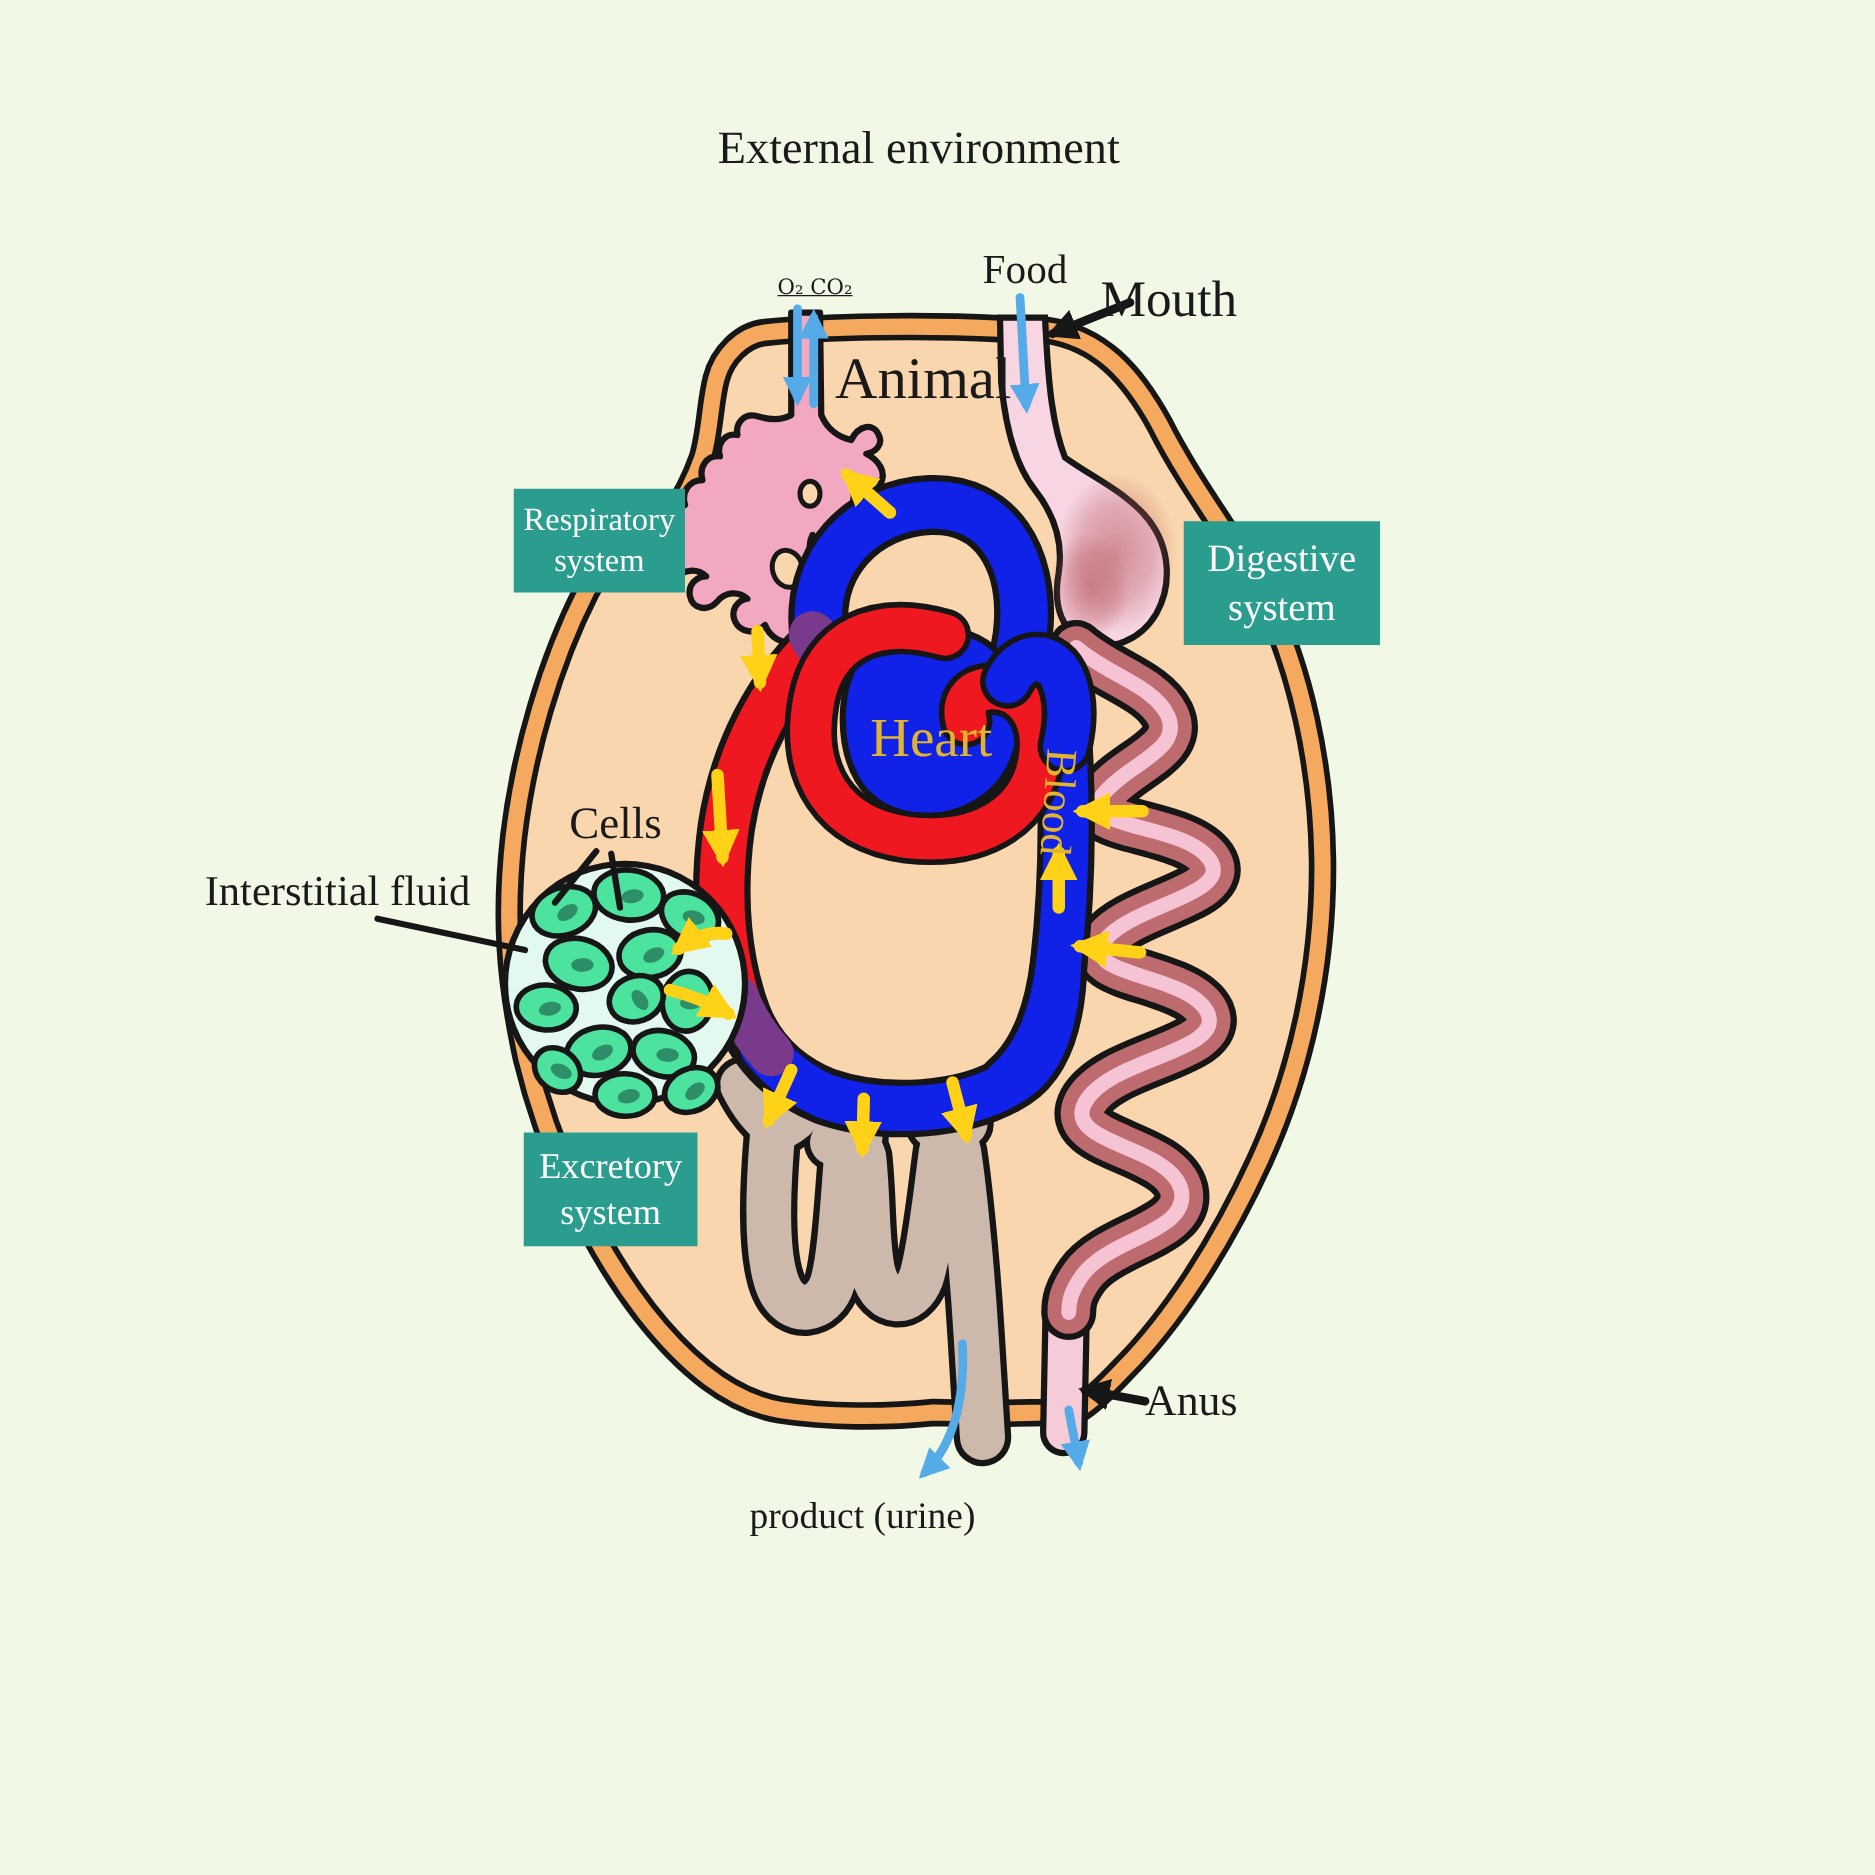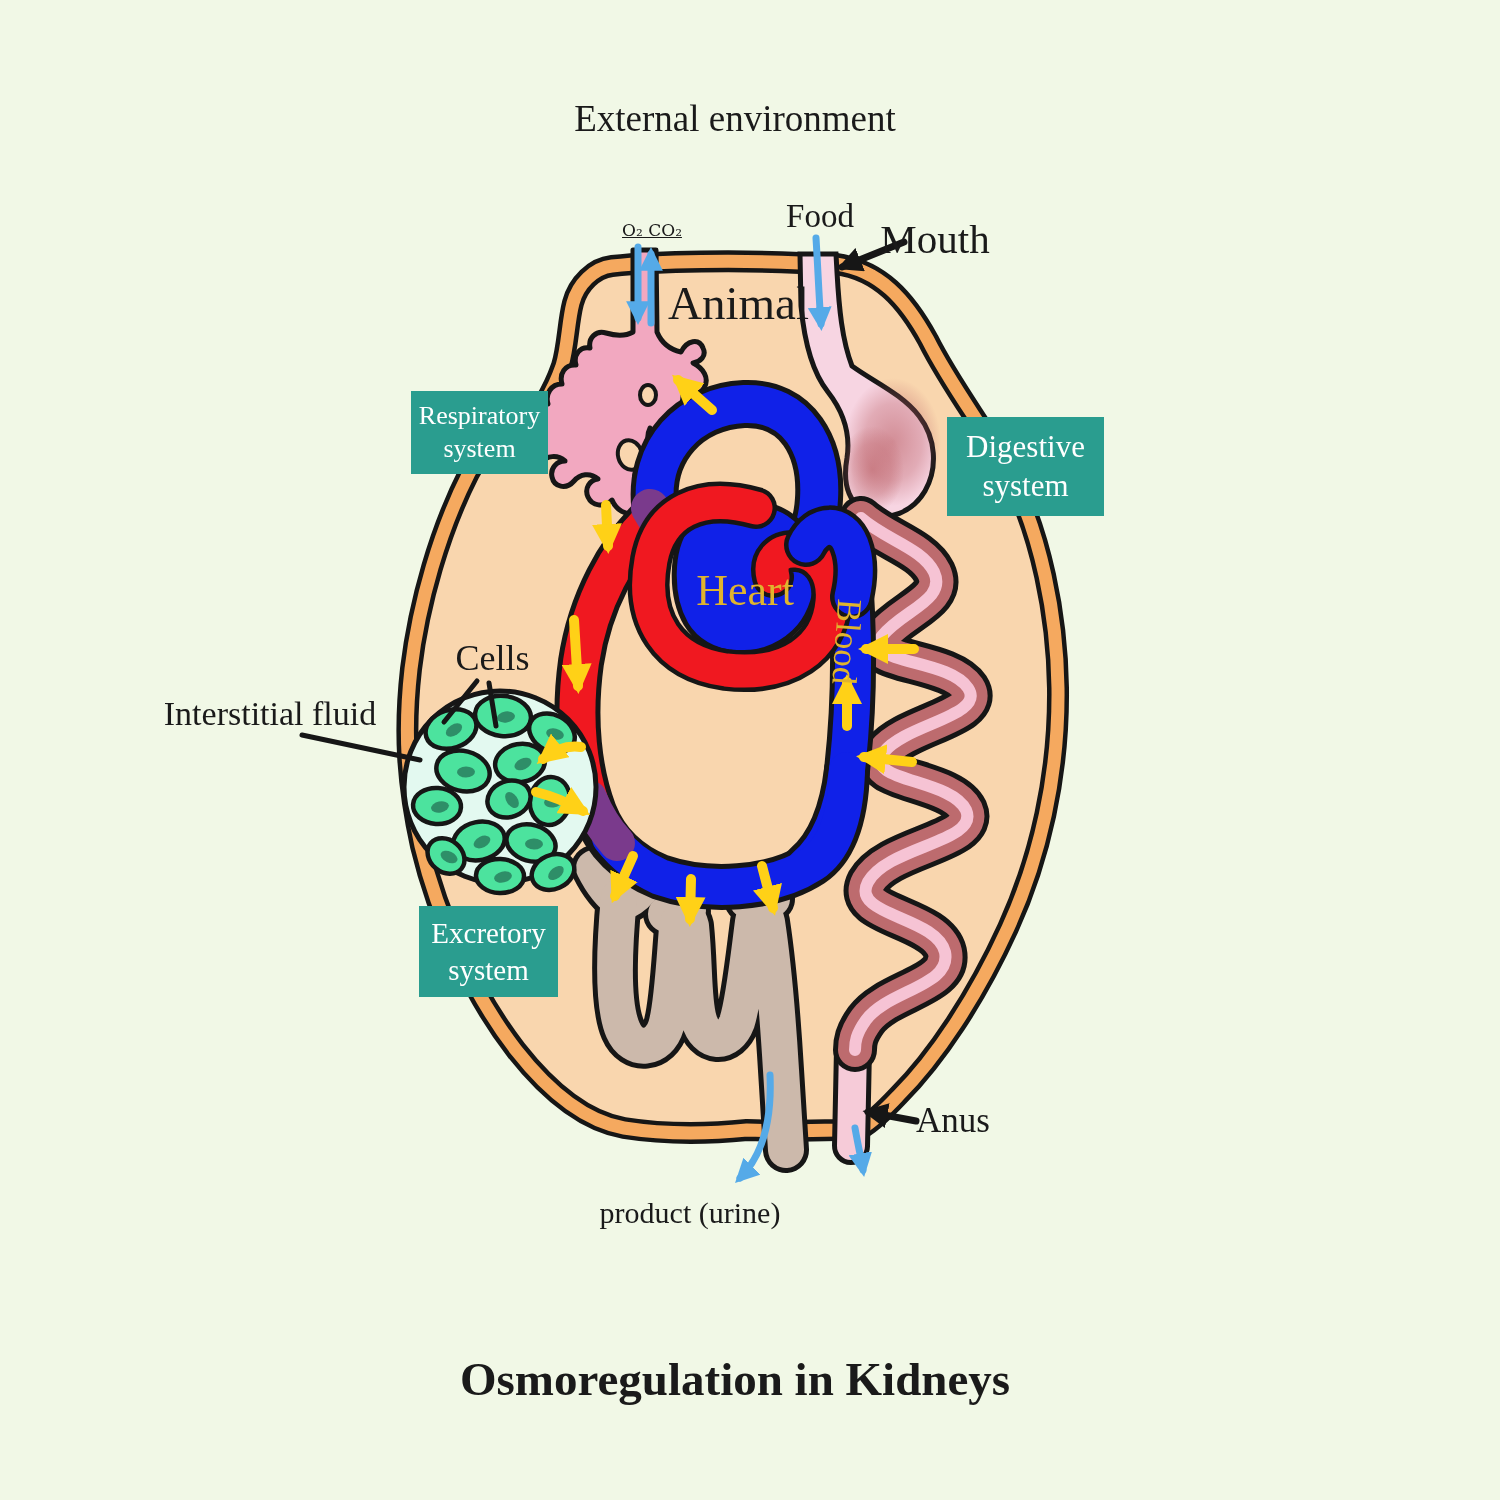--- a/index.html
+++ b/index.html
@@ -274,15 +274,14 @@
 
 <div class="lbl" style="left:150px;top:694px;width:240px;font-size:34px;">Interstitial fluid</div>
 
 <div class="lbl" style="left:898px;top:1101px;width:110px;font-size:35px;">Anus</div>
 
 <div class="lbl wrap" style="left:560px;top:1194px;width:260px;font-size:30px;line-height:1.25;">
   <span style="display:block;">product (urine)</span>
 </div>
 
 
-<div class="lbl title" style="left:330px;top:1352px;width:810px;font-size:47px;">Osmoregulation in Kidneys</div>
 
 </div>
 
 </body></html>

